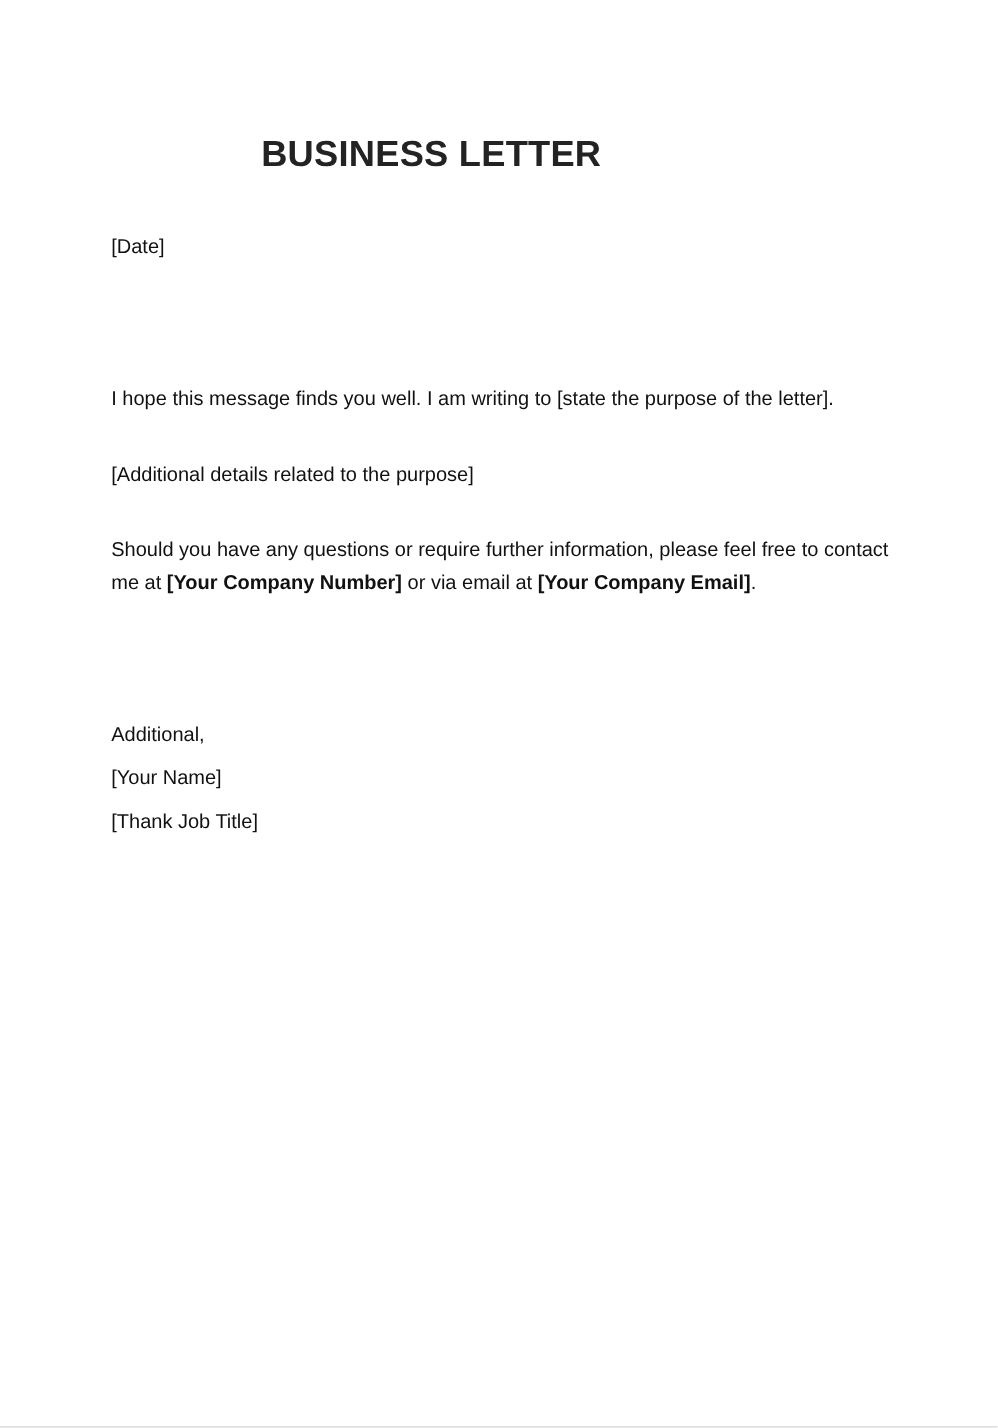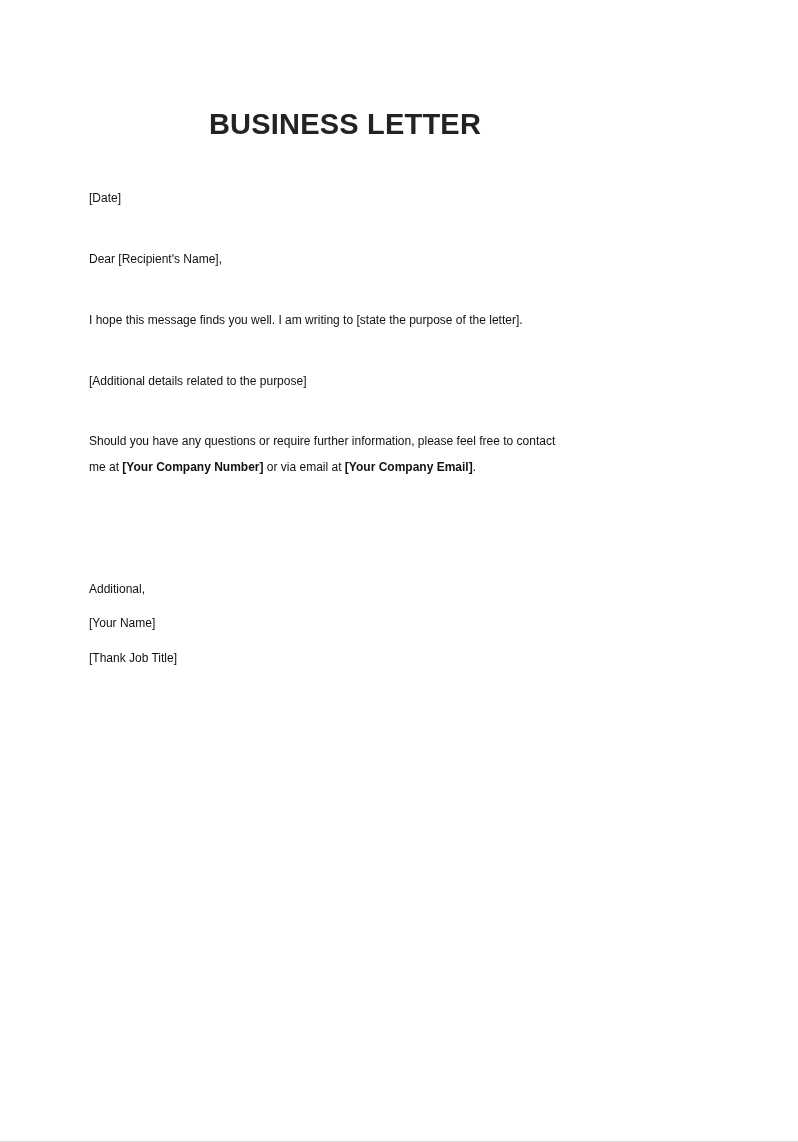--- a/index.html
+++ b/index.html
@@ -6,31 +6,30 @@
     body {
       width: 798px; height: 1142px; background: #ffffff; position: relative; overflow: hidden;
       font-family: "Liberation Sans", sans-serif; color: #1a1a1a;
     }
     .page { position: absolute; left: 0; top: 0; width: 798px; height: 1141px; background: #fff; }
     .bottom-rule { position: absolute; left: 0; top: 1141px; width: 798px; height: 1px; background: #d4d4d4; }
     .title {
       position: absolute; left: 0; width: 690px; top: 108px; text-align: center;
       font-size: 29px; font-weight: bold; color: #232323; letter-spacing: 0.2px;
     }
-    .line { position: absolute; left: 89px; font-size: 12px; line-height: 26px; color: #111; white-space: nowrap; }
+    .line { position: absolute; left: 89px; font-size: 16px; line-height: 26px; color: #111; white-space: nowrap; }
     b { font-weight: bold; }
   </style>
 </head>
 <body>
 
 <div class="page">
   <div class="title">BUSINESS LETTER</div>
 
   <div class="line" style="top:185px">[Date]</div>
-  <div class="line" style="top:246px">Dear [Recipient's Name],</div>
   <div class="line" style="top:368px">[Additional details related to the purpose]</div>
   <div class="line" style="top:307px">I hope this message finds you well. I am writing to [state the purpose of the letter].</div>
 
   <div class="line" style="top:454px"><span>me at </span><b>[Your Company Number]</b><span> or via email at </span><b>[Your Company Email]</b><span>.</span></div>
   <div class="line" style="top:428px">Should you have any questions or require further information, please feel free to contact</div>
 
   <div class="line" style="top:576px">Additional,</div>
   <div class="line" style="top:610px; font-weight:normal">[Your Name]</div>
   <div class="line" style="top:645px">[Thank Job Title]</div>
 </div>

